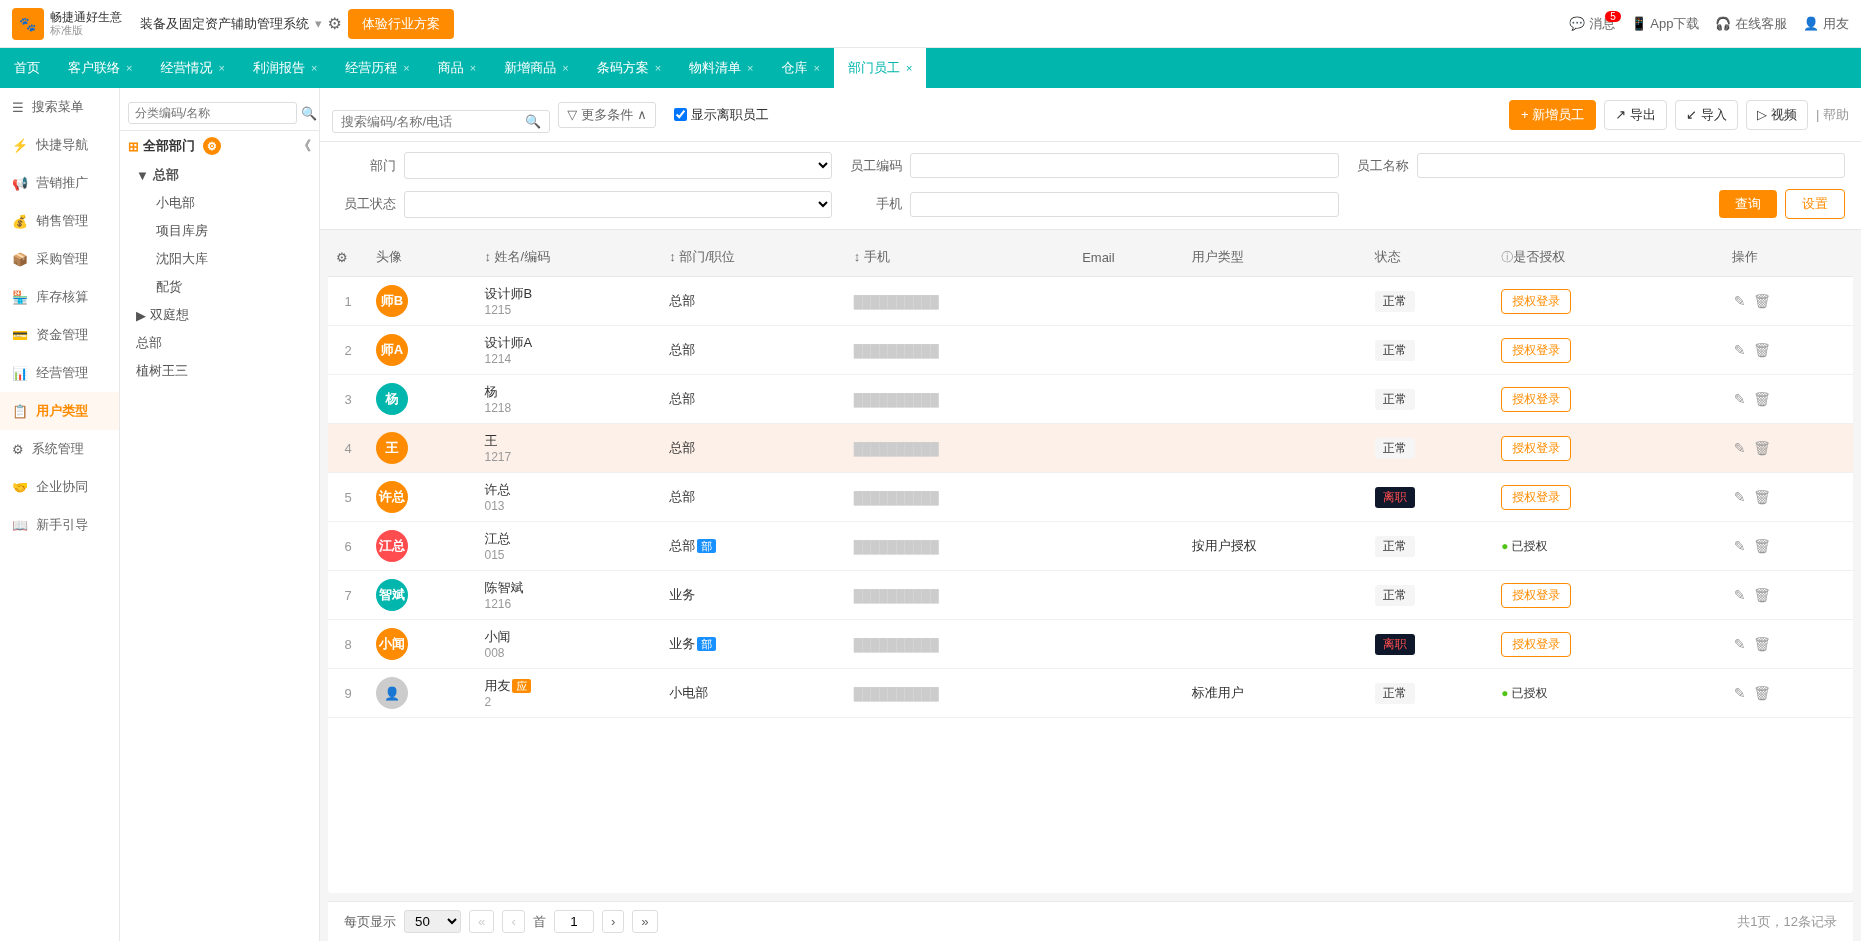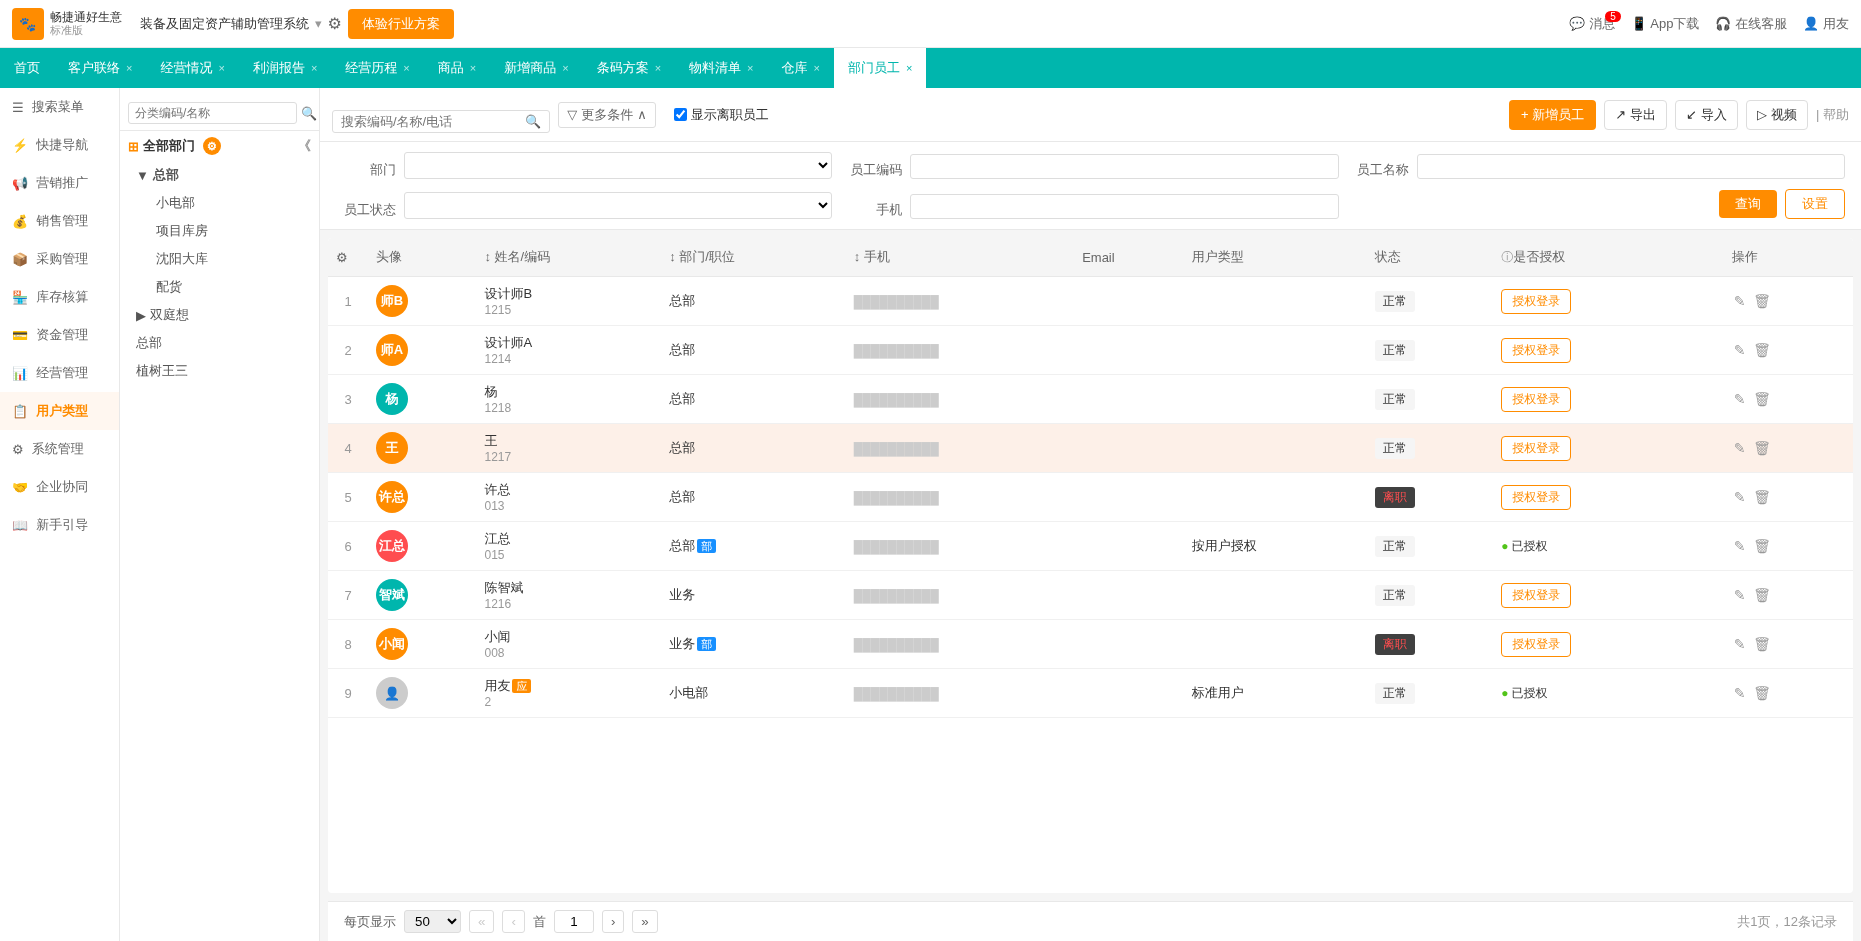--- a/index.html
+++ b/index.html
@@ -53,42 +53,42 @@
     .search-box { display: flex; align-items: center; border: 1px solid #ddd; border-radius: 3px; padding: 3px 8px; gap: 4px; margin-top: 14px; }
     .search-box input { border: none; outline: none; font-size: 13px; width: 180px; }
     .filter-btn { display: flex; align-items: center; gap: 4px; color: #666; cursor: pointer; font-size: 13px; border: 1px solid #ddd; border-radius: 3px; padding: 3px 8px; }
     .checkbox-label { display: flex; align-items: center; gap: 4px; color: #333; font-size: 13px; cursor: pointer; margin-left: 10px; }
     .toolbar-right { margin-left: auto; display: flex; align-items: center; gap: 8px; }
     .btn-add { background: #ff8c00; color: #fff; border: none; border-radius: 4px; padding: 6px 12px; cursor: pointer; font-size: 13px; }
     .btn-outline { background: #fff; color: #333; border: 1px solid #ddd; border-radius: 4px; padding: 5px 10px; cursor: pointer; font-size: 13px; display: flex; align-items: center; gap: 4px; }
 
     
     .filter-panel { background: #fff; padding: 10px 16px; border-bottom: 1px solid #e8e8e8; display: grid; grid-template-columns: 1fr 1fr 1fr; gap: 10px; }
-    .filter-row { display: flex; align-items: flex-end; gap: 8px; }
+    .filter-row { display: flex; align-items: center; gap: 8px; }
     .filter-label { color: #666; font-size: 13px; width: 60px; text-align: right; flex-shrink: 0; }
     .filter-input { flex: 1; border: 1px solid #ddd; border-radius: 3px; padding: 4px 8px; font-size: 13px; }
     .filter-select { flex: 1; border: 1px solid #ddd; border-radius: 3px; padding: 4px 8px; font-size: 13px; background: #fff; }
     .filter-actions { grid-column: 3; display: flex; justify-content: flex-end; align-items: center; gap: 8px; }
     .btn-query { background: #ff8c00; color: #fff; border: none; border-radius: 4px; padding: 5px 16px; cursor: pointer; font-size: 13px; }
     .btn-set { background: #fff; color: #ff8c00; border: 1px solid #ff8c00; border-radius: 4px; padding: 5px 16px; cursor: pointer; font-size: 13px; }
 
     
     .table-wrap { flex: 1; overflow: auto; background: #fff; margin: 8px; border-radius: 4px; }
     table { width: 100%; border-collapse: collapse; font-size: 13px; }
     thead tr { background: #f5f5f5; }
     thead th { padding: 10px 8px; text-align: left; color: #666; font-weight: normal; border-bottom: 1px solid #e8e8e8; white-space: nowrap; }
     tbody tr { border-bottom: 1px solid #f0f0f0; }
     tbody tr.highlighted { background: #fdf0e8; }
     tbody td { padding: 8px 8px; color: #333; }
     .avatar { width: 32px; height: 32px; border-radius: 50%; display: flex; align-items: center; justify-content: center; color: #fff; font-size: 13px; font-weight: bold; }
     .avatar-gray { background: #ccc; }
     .tag-dept { background: #1890ff; color: #fff; border-radius: 2px; font-size: 11px; padding: 1px 4px; margin-left: 2px; }
     .tag-yingyong { background: #ff8c00; color: #fff; border-radius: 2px; font-size: 11px; padding: 1px 4px; margin-left: 2px; }
     .status-normal { color: #333; background: #f5f5f5; border-radius: 3px; padding: 2px 8px; font-size: 12px; display: inline-block; }
-    .status-resigned { color: #ff4d4f; background: #404040; border-radius: 3px; padding: 2px 8px; font-size: 12px; display: inline-block; }
+    .status-resigned { color: #ff4d4f; background: #0f172a; border-radius: 3px; padding: 2px 8px; font-size: 12px; display: inline-block; }
     .btn-auth { border: 1px solid #ff8c00; color: #ff8c00; background: #fff; border-radius: 4px; padding: 3px 10px; cursor: pointer; font-size: 12px; }
     .auth-done { color: #333; font-size: 12px; display: flex; align-items: center; gap: 3px; }
     .dot-green { color: #52c41a; }
     .op-btn { color: #999; cursor: pointer; margin: 0 2px; font-size: 14px; }
     .phone-blur { color: #ccc; font-size: 12px; }
     .row-num { color: #999; text-align: center; }
 
     
     .pagination { background: #fff; border-top: 1px solid #e8e8e8; padding: 8px 16px; display: flex; align-items: center; gap: 8px; font-size: 13px; color: #666; margin: 0 8px 0 8px; }
     .pagination button { border: 1px solid #ddd; background: #fff; border-radius: 3px; padding: 3px 8px; cursor: pointer; color: #666; }

